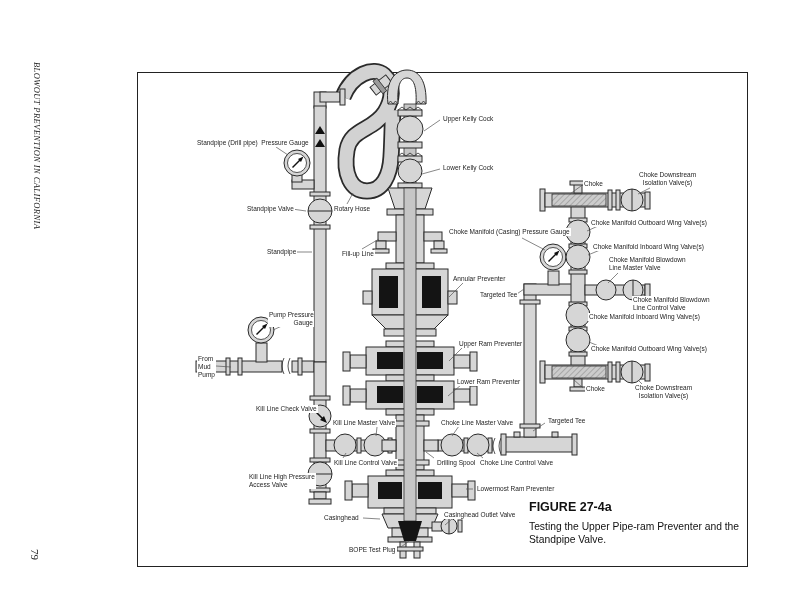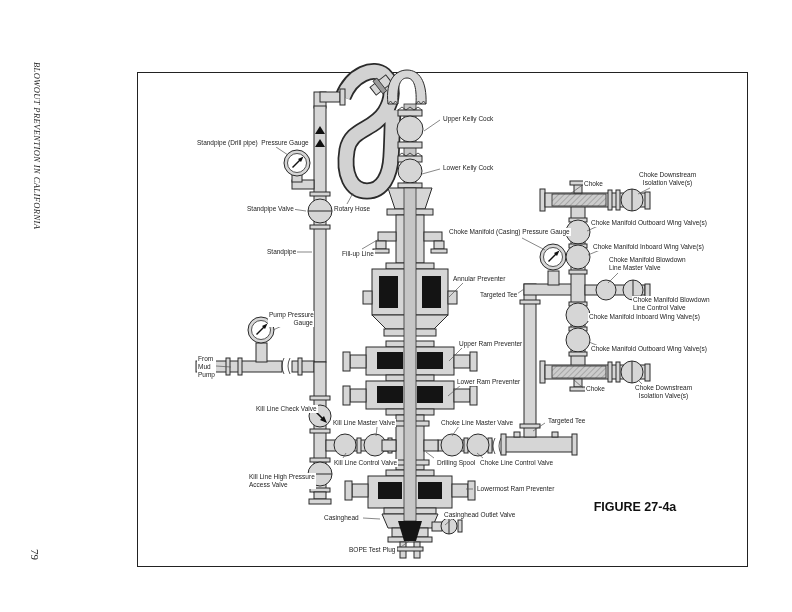--- a/index.html
+++ b/index.html
@@ -9,21 +9,21 @@
          font-family:"Liberation Serif",serif;white-space:nowrap;color:#222;}
   #margin-title{left:42px;top:62px;font-style:italic;font-size:8.5px;letter-spacing:.4px;}
   #page-number{left:41px;top:549px;font-size:11px;}
   #figure-frame{position:absolute;left:137px;top:72px;width:609px;height:493px;
                 border:1.5px solid #222;background:#fff;}
   svg.diagram{position:absolute;left:0;top:0;}
   .lbl{position:absolute;font-size:6.5px;line-height:8px;color:#1c1c1c;
        white-space:pre;background:#fff;padding:0 1px;}
   .lbl.ctr{text-align:center;} .lbl.rgt{text-align:right;}
   #figure-caption{position:absolute;left:529px;top:500px;width:212px;color:#111;}
-  #figure-caption .cap-title{font-size:12.5px;font-weight:bold;text-align:center;margin-bottom:6px;}
+  #figure-caption .cap-title{font-size:12.5px;font-weight:bold;margin-bottom:6px;}
   #figure-caption .cap-body{font-size:10.3px;line-height:13px;white-space:pre;}
   .pipe{fill:#d6d6d6;stroke:#2b2b2b;stroke-width:1;}
   .ram{fill:#141414;stroke:none;}
   .lead{stroke:#555;stroke-width:.7;fill:none;}
   .jag{stroke:#2b2b2b;stroke-width:.8;fill:none;}
 </style>
 </head>
 <body>
 
 <div id="page">
@@ -349,15 +349,17 @@
   <div class="lbl" style="left:479px;top:459px">Choke Line Control Valve</div>
   <div class="lbl" style="left:248px;top:473px">Kill Line High Pressure
 Access Valve</div>
   <div class="lbl" style="left:476px;top:485px">Lowermost Ram Preventer</div>
   <div class="lbl" style="left:323px;top:514px">Casinghead</div>
   <div class="lbl" style="left:443px;top:511px">Casinghead Outlet Valve</div>
   <div class="lbl" style="left:348px;top:546px">BOPE Test Plug</div>
 
   <div id="figure-caption">
     <div class="cap-title">FIGURE 27-4a</div>
+    <div class="cap-body">Testing the Upper Pipe-ram Preventer and the
+Standpipe Valve.</div>
   </div>
 
 </div>
 
 </body></html>

